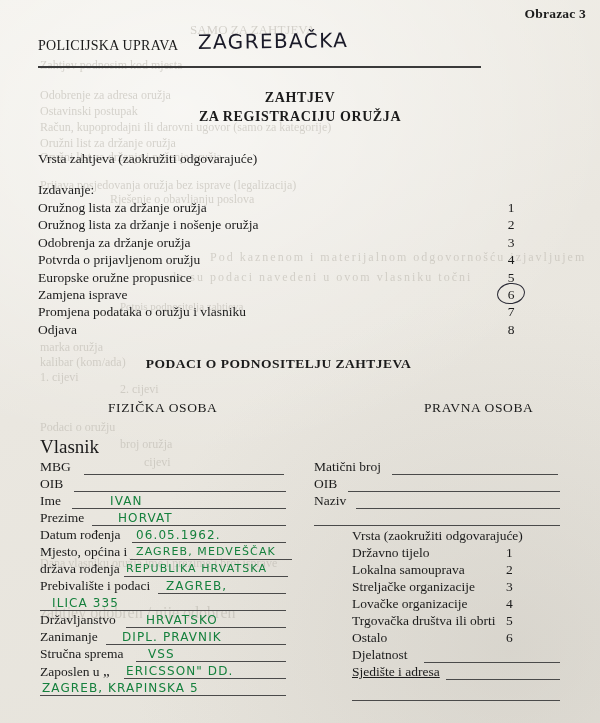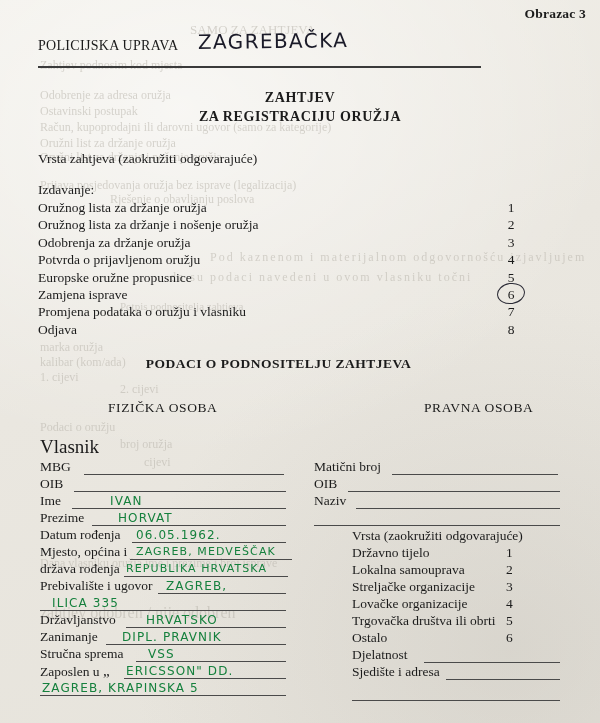--- a/index.html
+++ b/index.html
@@ -287,21 +287,21 @@
     <div class="hw" style="left:136px; top:528px;">06.05.1962.</div>
 
     <div class="field" style="left:40px; top:544px;">Mjesto, općina i</div>
     <div class="rule" style="left:130px; top:559px; width:162px;"></div>
     <div class="hw" style="left:136px; top:545px; font-size:11px;">ZAGREB, MEDVEŠČAK</div>
 
     <div class="field" style="left:40px; top:561px;">država rođenja</div>
     <div class="rule" style="left:124px; top:576px; width:164px;"></div>
     <div class="hw" style="left:126px; top:562px; font-size:11px;">REPUBLIKA HRVATSKA</div>
 
-    <div class="field" style="left:40px; top:578px;">Prebivalište i ugovor</div>
+    <div class="field" style="left:40px; top:578px;">Prebivalište i podaci</div>
     <div class="rule" style="left:158px; top:593px; width:128px;"></div>
     <div class="hw" style="left:166px; top:579px;">ZAGREB,</div>
 
     <div class="rule" style="left:40px; top:610px; width:246px;"></div>
     <div class="hw" style="left:52px; top:596px;">ILICA 335</div>
 
     <div class="field" style="left:40px; top:612px;">Državljanstvo</div>
     <div class="rule" style="left:126px; top:627px; width:160px;"></div>
     <div class="hw" style="left:146px; top:613px;">HRVATSKO</div>
 
@@ -368,20 +368,20 @@
 
     <div class="field" style="left:352px; top:630px;">
       <span>Ostalo</span>
     </div>
     <div class="field" style="left:506px; top:630px;">6</div>
 
     <div class="field" style="left:352px; top:647px;">Djelatnost</div>
     <div class="rule" style="left:424px; top:662px; width:136px;"></div>
     <div class="hw" style="left:430px; top:648px;"></div>
 
-    <div class="field" style="left:352px; top:664px;">Sjedište i adresa</div>
+    <div class="field" style="left:352px; top:664px;text-decoration:underline;">Sjedište i adresa</div>
     <div class="rule" style="left:446px; top:679px; width:114px;"></div>
     <div class="hw" style="left:452px; top:665px;"></div>
 
     <div class="rule" style="left:352px; top:700px; width:208px;"></div>
 
   </div>
 </div>
 
 </body></html>

